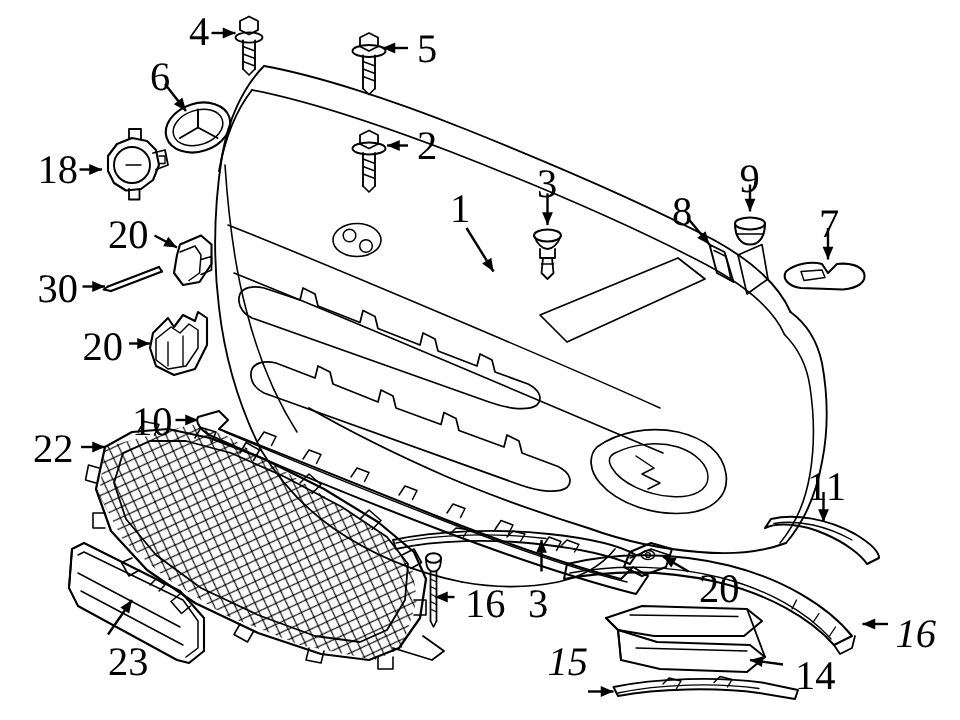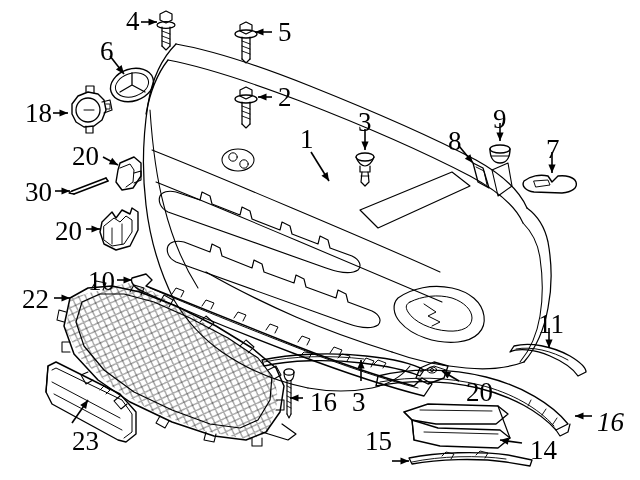--- a/index.html
+++ b/index.html
@@ -364,21 +364,21 @@
       <div class="lbl" style="left: 278px; top: 19px;">5</div>
       <div class="lbl" style="left: 100px; top: 38px;">6</div>
       <div class="lbl" style="left: 546px; top: 136px;">7</div>
       <div class="lbl" style="left: 448px; top: 128px;">8</div>
       <div class="lbl" style="left: 493px; top: 106px;">9</div>
       <div class="lbl" style="left: 88px; top: 268px;">10</div>
       <div class="lbl" style="left: 310px; top: 389px;">16</div>
       <div class="lbl" style="left: 352px; top: 389px;">3</div>
       <div class="lbl" style="left: 466px; top: 379px;">20</div>
       <div class="lbl" style="left: 530px; top: 437px;">14</div>
-      <div class="lbl" style="left: 365px; top: 428px;">15</div>
+      <div class="lbl" style="left: 365px; top: 428px; font-style: italic;">15</div>
       <div class="lbl" style="left: 597px; top: 409px; font-style: italic;">16</div>
       <div class="lbl" style="left: 538px; top: 311px;">11</div>
       <div class="lbl" style="left: 25px; top: 100px;">18</div>
       <div class="lbl" style="left: 72px; top: 143px;">20</div>
       <div class="lbl" style="left: 55px; top: 218px;">20</div>
       <div class="lbl" style="left: 25px; top: 179px;">30</div>
       <div class="lbl" style="left: 22px; top: 286px;">22</div>
       <div class="lbl" style="left: 31px; top: 428px; margin-left: 41px;">23</div>
     </div>
 

